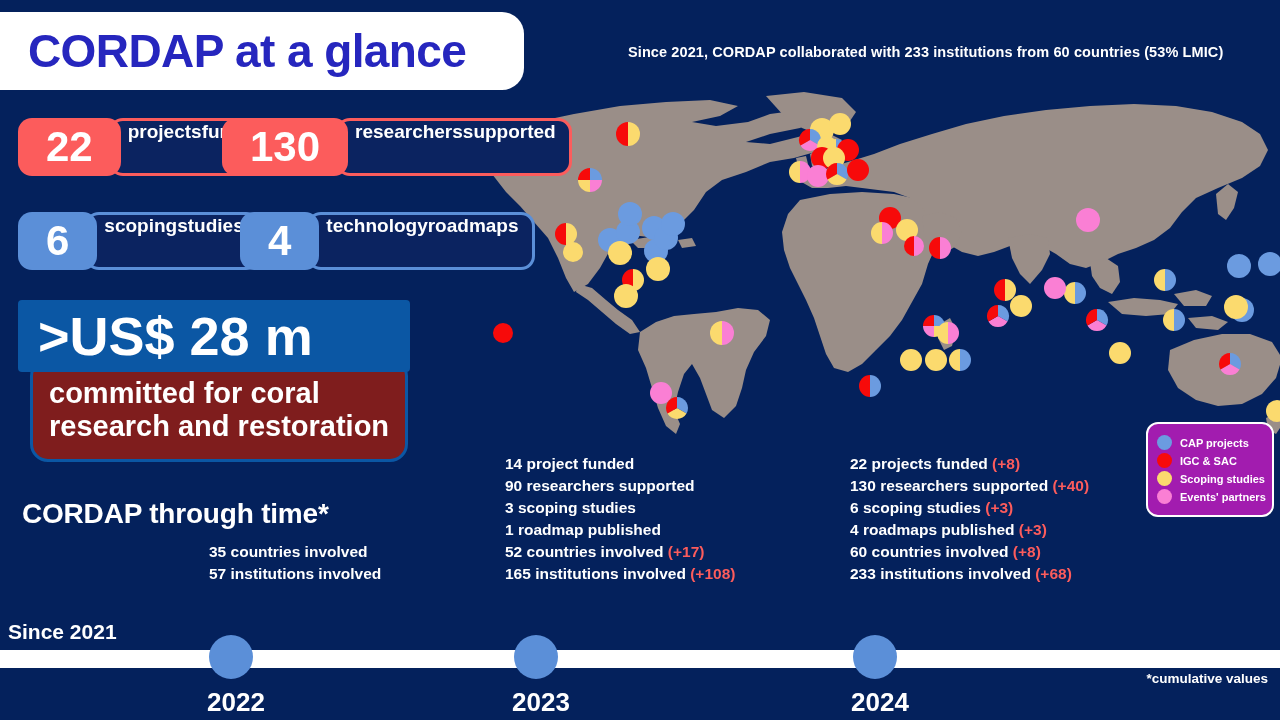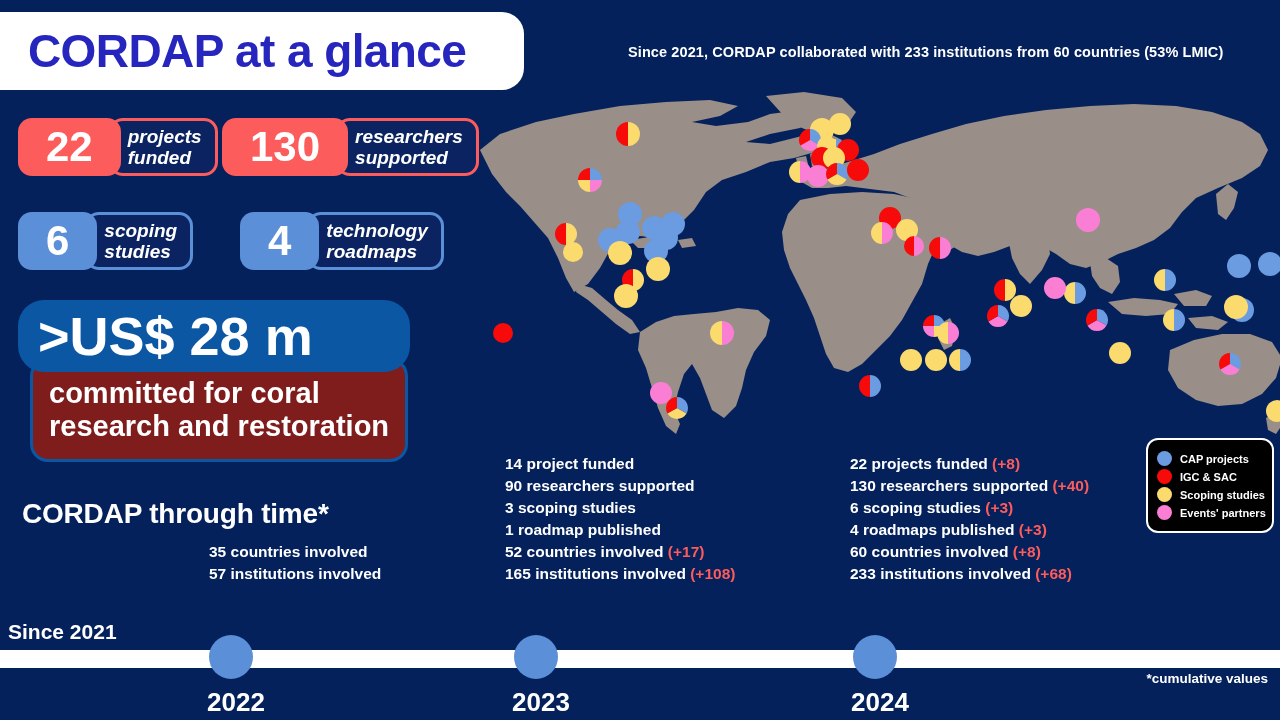--- a/index.html
+++ b/index.html
@@ -34,40 +34,39 @@
   .stat{position:absolute;height:58px;display:flex;align-items:stretch;}
   .stat .num{
     border-radius:14px;display:flex;align-items:center;justify-content:center;
     padding:0 28px;min-width:56px;box-sizing:border-box;
     font-size:42px;font-weight:800;color:#ffffff;line-height:1;
     position:relative;z-index:2;
   }
   .stat .lbl{
     background:#0b2360;border-radius:14px;border:3px solid transparent;
     box-sizing:border-box;
-    display:flex;flex-direction:column;justify-content:center;
+    display:flex;justify-content:center;
     padding:0 13px 0 16px;margin-left:-12px;position:relative;z-index:1;
     font-size:19px;font-weight:700;color:#ffffff;line-height:1.12;
     white-space:nowrap;
-    font-style:italic;
   }
   .stat.red   .num{background:#fc5c5c;}
   .stat.red   .lbl{border-color:#fc5c5c;}
   .stat.blue  .num{background:#5b8fd8;}
   .stat.blue  .lbl{border-color:#5b8fd8;}
 
   #stat-projects   {left:18px;top:118px;}
   #stat-researchers{left:222px;top:118px;}
   #stat-scoping    {left:18px;top:212px;}
   #stat-roadmaps   {left:240px;top:212px;}
 
   
   #money-block{position:absolute;left:18px;top:300px;width:392px;}
   #money-amount{
-    background:#0b57a4;border-radius:26px;height:72px;
+    background:#0b57a4;border-radius:4px;height:72px;
     display:flex;align-items:center;padding-left:20px;box-sizing:border-box;
     font-size:54px;font-weight:800;color:#ffffff;line-height:1;
     position:relative;z-index:2;
   }
   #money-desc{
     background:#7f1d1d;border:3px solid #0b57a4;border-radius:18px;
     margin:-14px 0 0 12px;width:378px;box-sizing:border-box;
     padding:16px 14px 16px 16px;
     font-size:29px;font-weight:700;color:#ffffff;line-height:1.14;
     position:relative;z-index:1;
@@ -114,22 +113,22 @@
     position:absolute;right:12px;top:671px;
     font-size:13.5px;font-weight:700;color:#ffffff;
   }
 
   
   #map-wrap{position:absolute;left:470px;top:88px;width:810px;height:370px;}
   #map-svg{display:block;width:810px;height:370px;}
 
   
   #map-legend{
-    position:absolute;left:1146px;top:438px;width:128px;
-    background:#000000;border:2px solid #ffffff;border-radius:12px;
+    position:absolute;left:1146px;top:422px;width:128px;
+    background:#a21caf;border:2px solid #ffffff;border-radius:12px;
     padding:8px 9px 8px 9px;box-sizing:border-box;
   }
   .legend-row{display:flex;align-items:center;margin:3px 0;}
   .legend-swatch{width:15px;height:15px;border-radius:50%;flex:0 0 auto;}
   .legend-label{
     margin-left:8px;font-size:11px;font-weight:700;color:#ffffff;white-space:nowrap;
   }
 </style>
 </head>
 <body>

